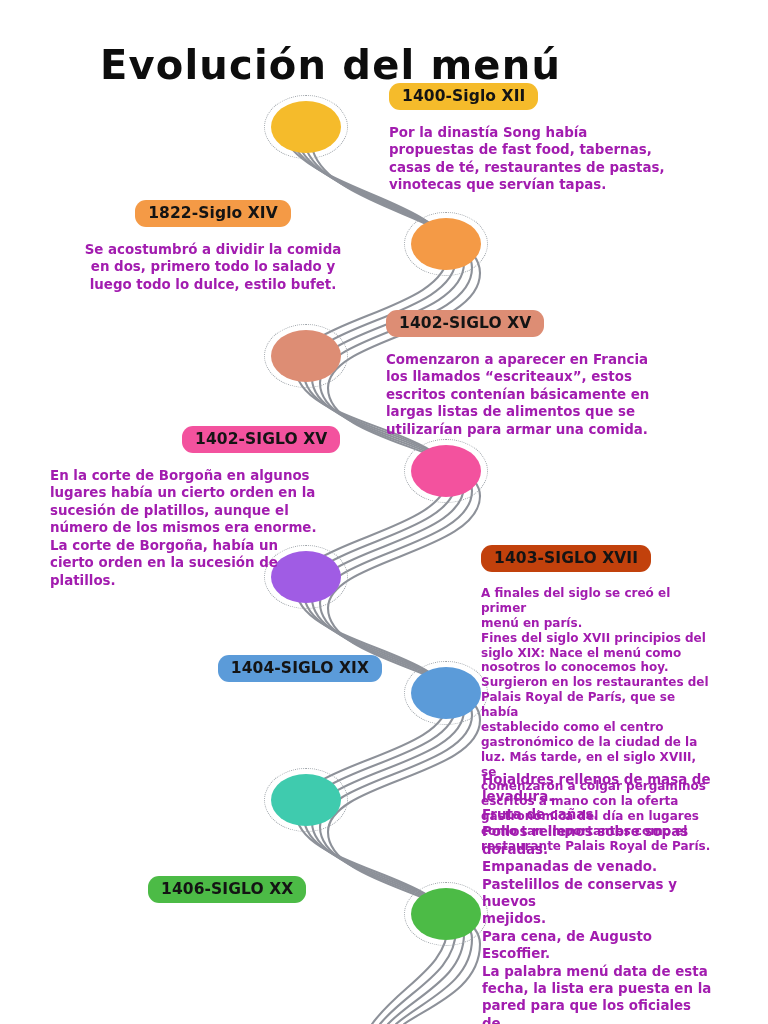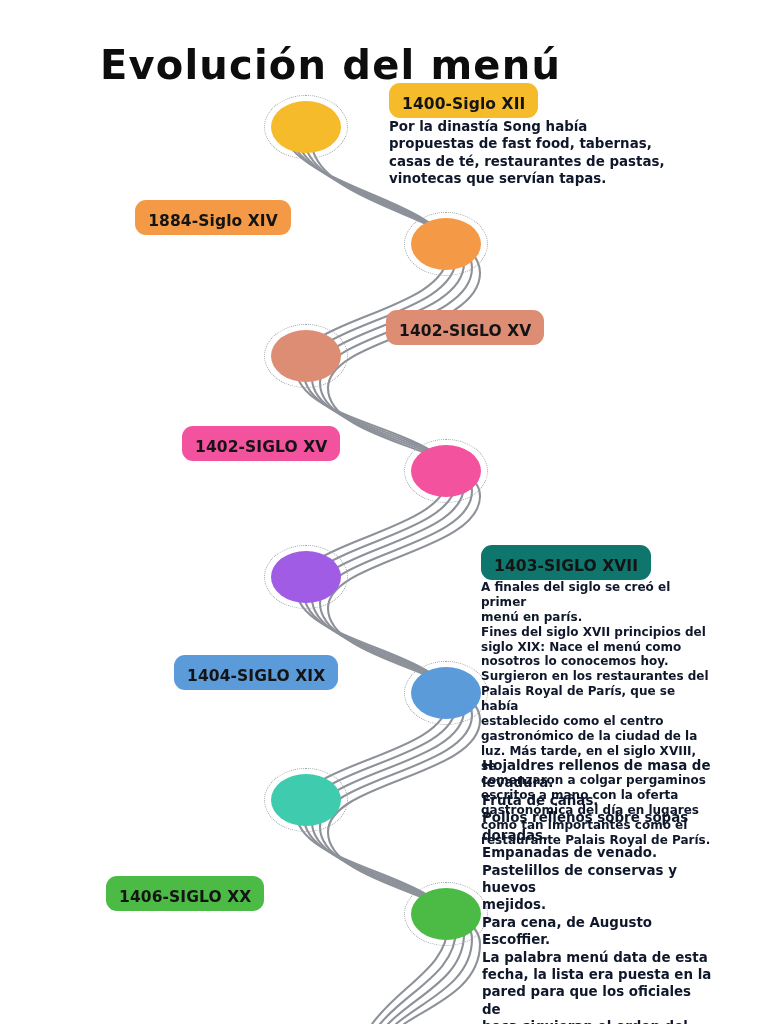--- a/index.html
+++ b/index.html
@@ -58,35 +58,35 @@
     position: absolute;
     left: 0; top: 0;
     width: 70px; height: 52px;
     border-radius: 50%;
   }
 
   
   .entry { position: absolute; }
   .badge {
     display: inline-block;
-    padding: 12px 13px 5px;
+    padding: 4px 13px 5px;
     border-radius: 11px;
     font-size: 15.5px;
     font-weight: 800;
     color: #141414;
     font-family: "DejaVu Sans", sans-serif;
     letter-spacing: .1px;
     white-space: nowrap;
   }
   .body {
-    margin-top: 0;
+    margin-top: 14px;
     font-size: 13.4px;
     line-height: 1.30;
     font-weight: 700;
-    color: #0f172a;
+    color: #a21caf;
     font-family: "DejaVu Sans", sans-serif;
     white-space: pre-line;
   }
   .align-left  { text-align: left; }
   .align-center{ text-align: center; }
 </style>
 </head>
 <body>
 
 <div id="page">
@@ -145,51 +145,66 @@
 
   <div class="entry align-left" style="left:389px; top:83px; width:310px;">
     <span class="badge" style="background:#F5BB2B">1400-Siglo XII</span>
     <div class="body">Por la dinastía Song había
 propuestas de fast food, tabernas,
 casas de té, restaurantes de pastas,
 vinotecas que servían tapas.</div>
   </div>
 
   <div class="entry align-center" style="left:56px; top:200px; width:314px;">
-    <span class="badge" style="background:#F49A46">1884-Siglo XIV</span>
+    <span class="badge" style="background:#F49A46">1822-Siglo XIV</span>
+    <div class="body">Se acostumbró a dividir la comida
+en dos, primero todo lo salado y
+luego todo lo dulce, estilo bufet.</div>
   </div>
 
   <div class="entry align-left" style="left:386px; top:310px; width:320px;">
     <span class="badge" style="background:#DD8D74">1402-SIGLO XV</span>
+    <div class="body">Comenzaron a aparecer en Francia
+los llamados “escriteaux”, estos
+escritos contenían básicamente en
+largas listas de alimentos que se
+utilizarían para armar una comida.</div>
   </div>
 
   <div class="entry align-left" style="left:50px; top:426px; width:325px;">
     <span class="badge" style="background:#F3529E; margin-left:132px;">1402-SIGLO XV</span>
+    <div class="body">En la corte de Borgoña en algunos
+lugares había un cierto orden en la
+sucesión de platillos, aunque el
+número de los mismos era enorme.
+La corte de Borgoña, había un
+cierto orden en la sucesión de
+platillos.</div>
   </div>
 
   <div class="entry align-left" style="left:481px; top:545px; width:230px;">
-    <span class="badge" style="background:#0f766e">1403-SIGLO XVII</span>
+    <span class="badge" style="background:#c2410c">1403-SIGLO XVII</span>
     <div class="body" style="font-size:12px; line-height:1.24;">A finales del siglo se creó el primer
 menú en parís.
 Fines del siglo XVII principios del
 siglo XIX: Nace el menú como
 nosotros lo conocemos hoy.
 Surgieron en los restaurantes del
 Palais Royal de París, que se había
 establecido como el centro
 gastronómico de la ciudad de la
 luz. Más tarde, en el siglo XVIII, se
 comenzaron a colgar pergaminos
 escritos a mano con la oferta
 gastronómica del día en lugares
 como tan importantes como el
 restaurante Palais Royal de París.</div>
   </div>
 
-  <div class="entry align-left" style="left:62px; top:655px; width:320px;">
+  <div class="entry align-left" style="left:62px; top:655px; width:320px;text-align:right;">
     <span class="badge" style="background:#5B9BD9; margin-left:112px;">1404-SIGLO XIX</span>
   </div>
 
   <div class="entry align-left" style="left:462px; top:757px; width:250px;">
     <div class="body" style="margin-left:20px;">Hojaldres rellenos de masa de
 levadura.
 Fruta de cañas.
 Pollos rellenos sobre sopas
 doradas.
 Empanadas de venado.
@@ -197,16 +212,16 @@
 mejidos.
 Para cena, de Augusto Escoffier.
 La palabra menú data de esta
 fecha, la lista era puesta en la
 pared para que los oficiales de
 boca siguieran el orden del
 servicio.</div>
   </div>
 
   <div class="entry align-left" style="left:50px; top:876px; width:320px;">
-    <span class="badge" style="background:#4CBB46; margin-left:56px;">1406-SIGLO XX</span>
+    <span class="badge" style="background:#4CBB46; margin-left:98px;">1406-SIGLO XX</span>
   </div>
 
 </div>
 
 </body></html>

